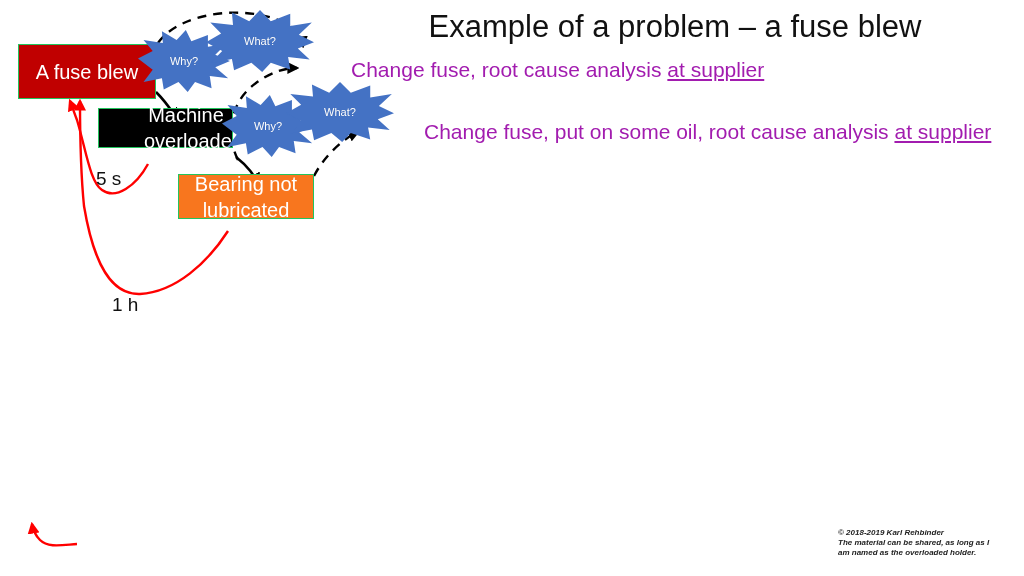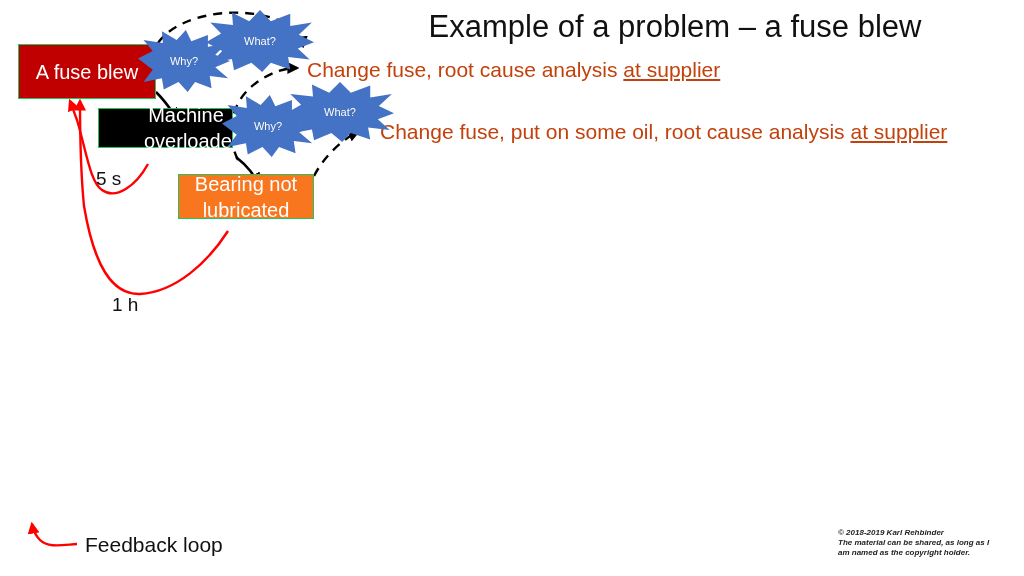--- a/index.html
+++ b/index.html
@@ -101,22 +101,23 @@
   #burst-why-1  { left: 138px; top: 30px;  width: 92px;  height: 62px; }
   #burst-what-1 { left: 206px; top: 10px;  width: 108px; height: 62px; }
   #burst-why-2  { left: 222px; top: 95px;  width: 92px;  height: 62px; }
   #burst-what-2 { left: 286px; top: 82px;  width: 108px; height: 60px; }
 
   
   .action-text {
     position: absolute;
     font-size: 21px;
     line-height: 26px;
-    color: #c2410c;
-    white-space: nowrap;
+    color: #a21caf;
+    white-space: nowrap;
+    margin-left: 44px;
   }
   #action-1 { left: 307px; top: 57px; }
   #action-2 { left: 380px; top: 119px; }
   .action-text .underlined { text-decoration: underline; }
 
   
   .time-label {
     position: absolute;
     font-size: 19px;
     line-height: 22px;
@@ -232,21 +233,20 @@
     <span>Change fuse, root cause analysis </span><span class="underlined">at supplier</span>
   </div>
 
   <div class="action-text" id="action-2">
     <span>Change fuse, put on some oil, root cause analysis </span><span class="underlined">at supplier</span>
   </div>
 
   <div class="time-label" id="time-5s">5 s</div>
   <div class="time-label" id="time-1h">1 h</div>
 
-  <div id="legend-label">Feedback loop</div>
 
   <div id="copyright">
     <div>© 2018-2019 Karl Rehbinder</div>
     <div>The material can be shared, as long as I</div>
-    <div>am named as the copyright holder.</div>
+    <div>am named as the overloaded holder.</div>
   </div>
 
 </div>
 
 </body></html>

